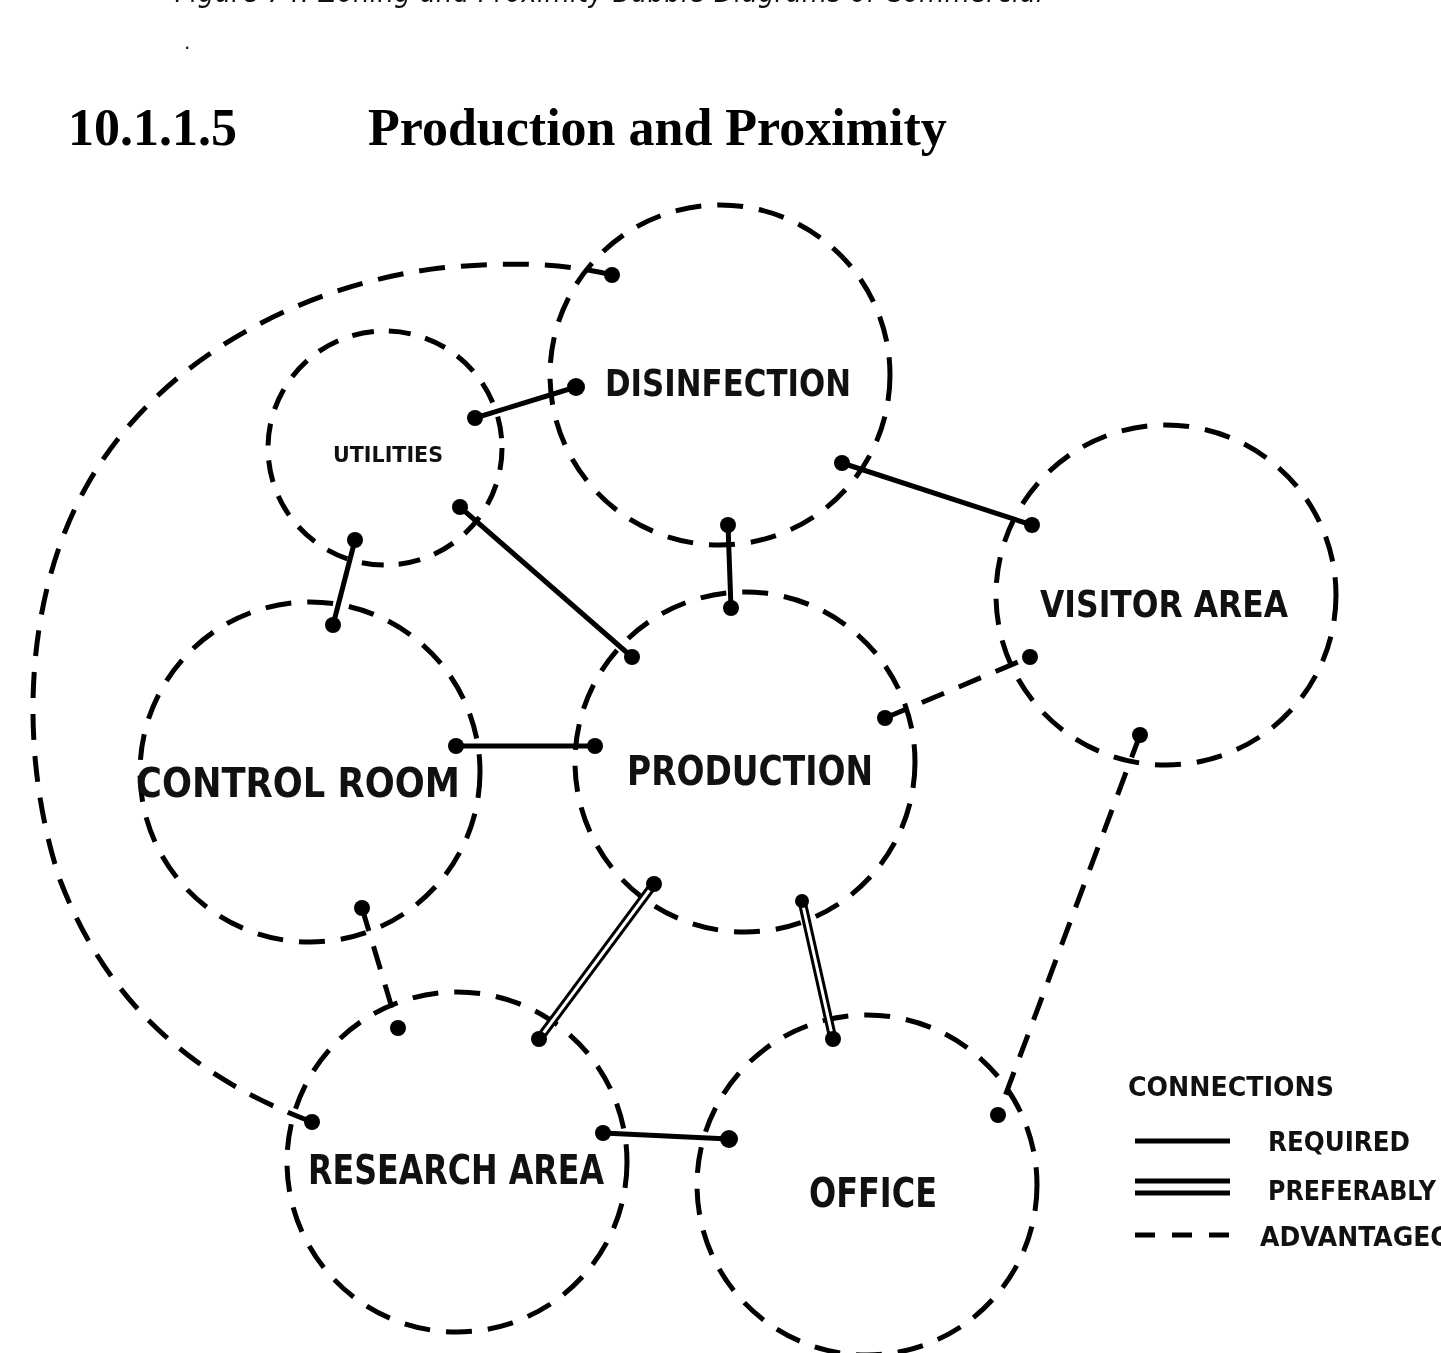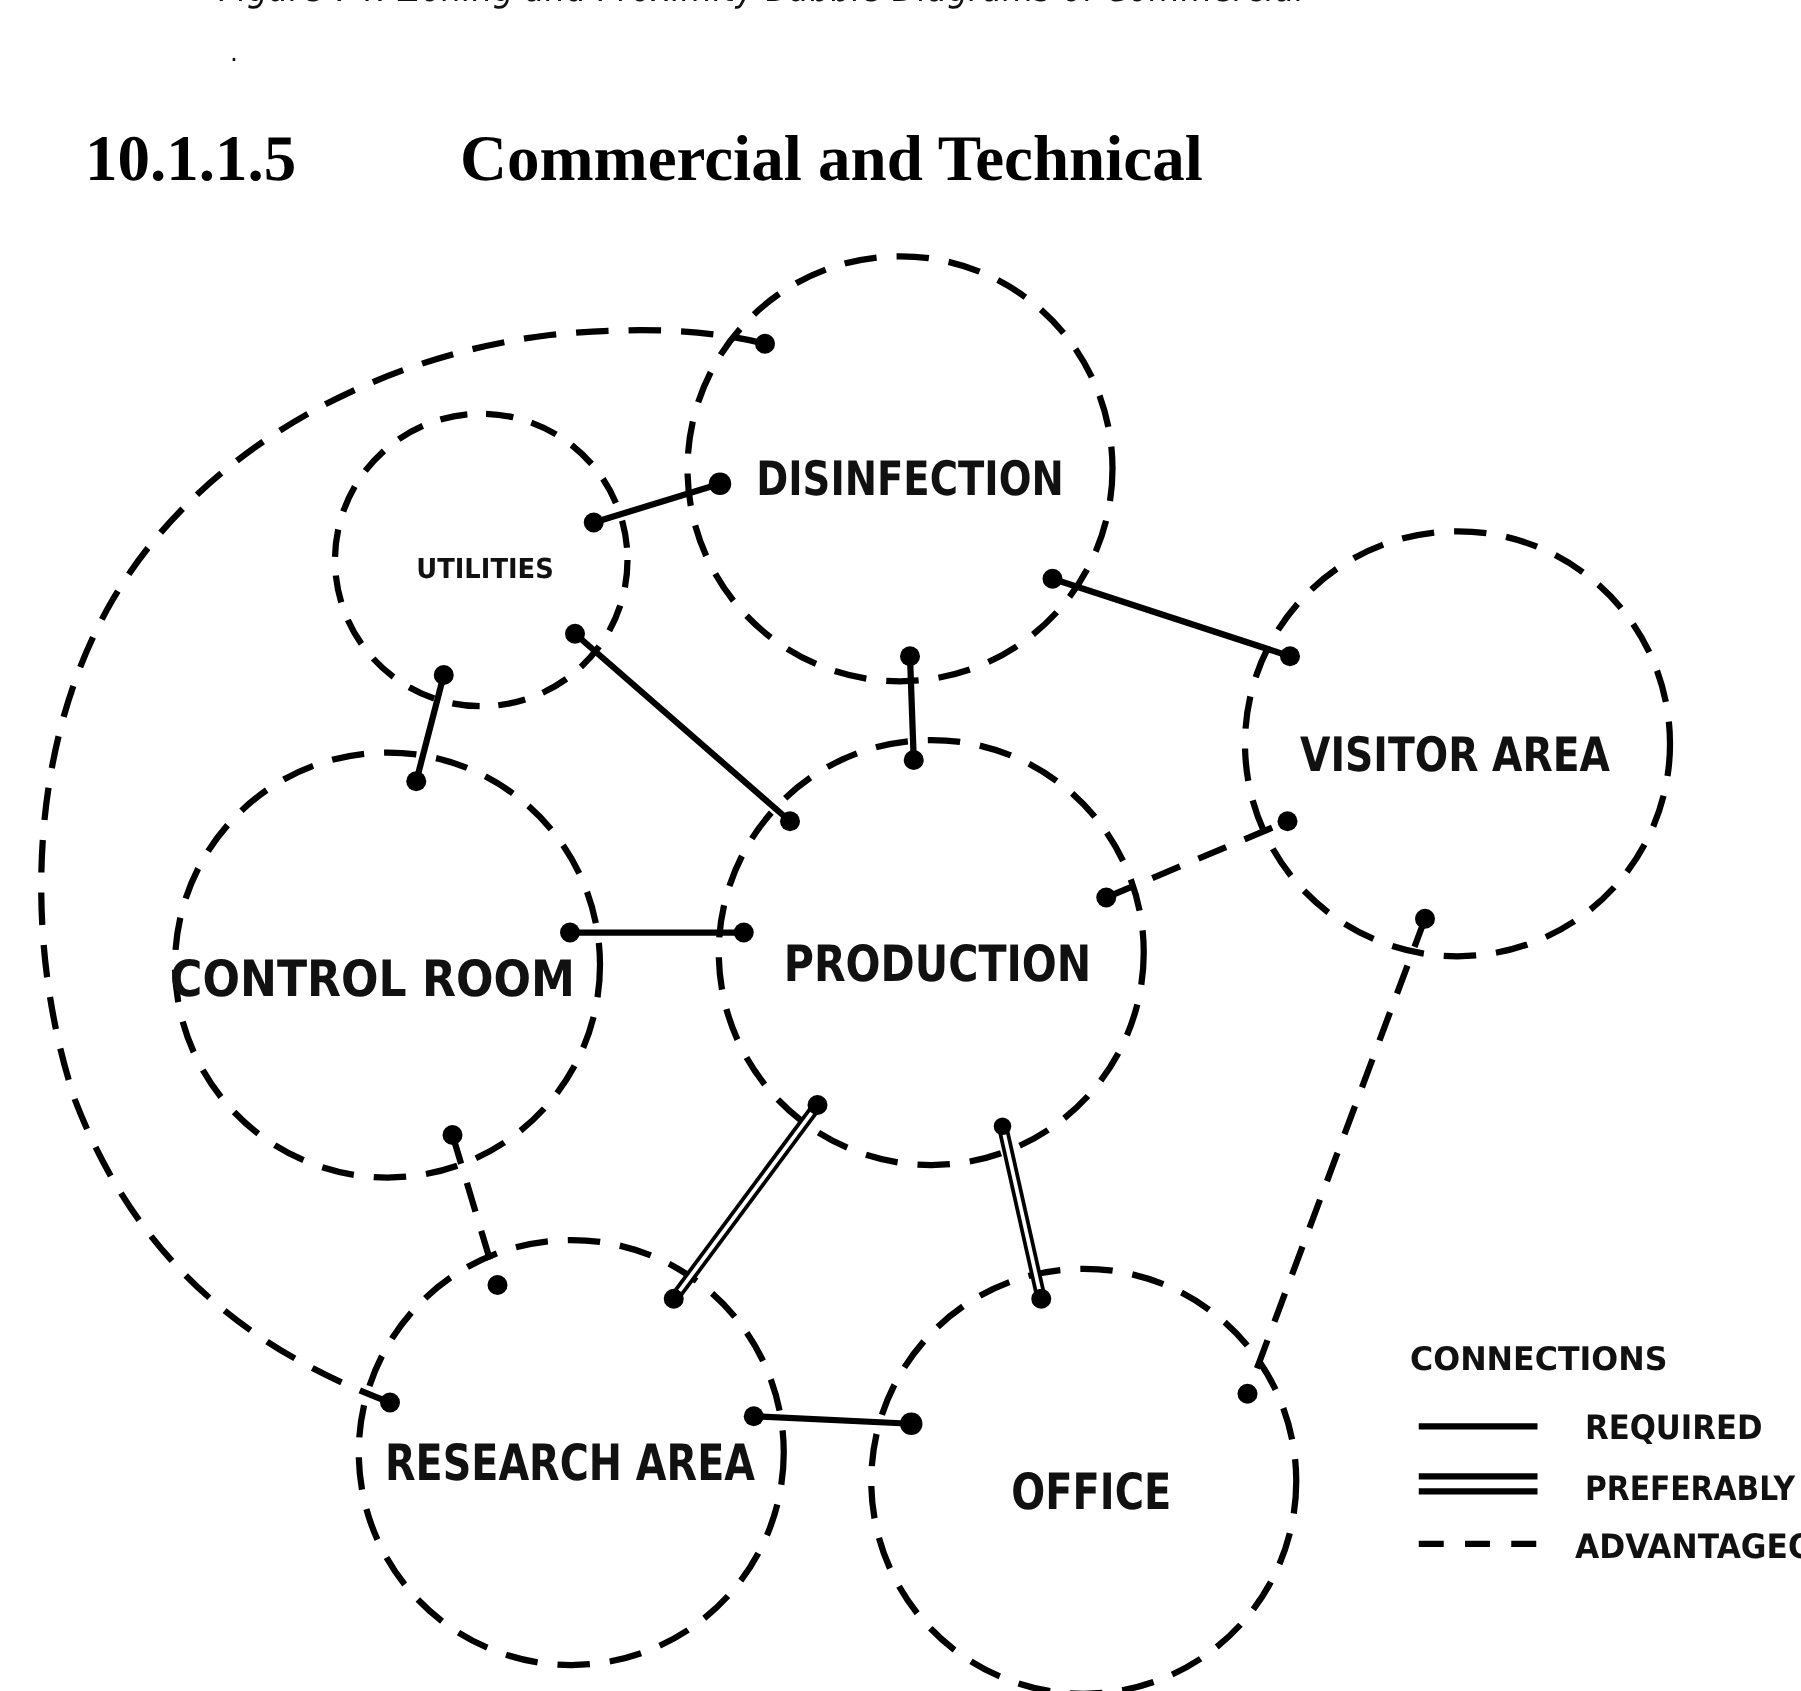--- a/index.html
+++ b/index.html
@@ -31,21 +31,21 @@
   }
 </style>
 </head>
 <body>
 
 <div class="caption">Figure 74: Zoning and Proximity Bubble Diagrams of Commercial</div>
 <div class="caption-dot">.</div>
 
 <div class="heading">
   <span class="num">10.1.1.5</span>
-  <span class="title">Commercial and Technical</span>
+  <span class="title">Production and Proximity</span>
 </div>
 
 <svg class="diagram" width="1441" height="1353" viewBox="0 0 1441 1353">
   <g fill="none" stroke="#000" stroke-width="5" stroke-dasharray="26 16">
     <circle cx="720" cy="375" r="170"></circle>
     <circle cx="385" cy="448" r="117" stroke-dasharray="22 15"></circle>
     <circle cx="1166" cy="595" r="170"></circle>
     <circle cx="310" cy="772" r="170"></circle>
     <circle cx="745" cy="762" r="170"></circle>
     <circle cx="457" cy="1162" r="170"></circle>

